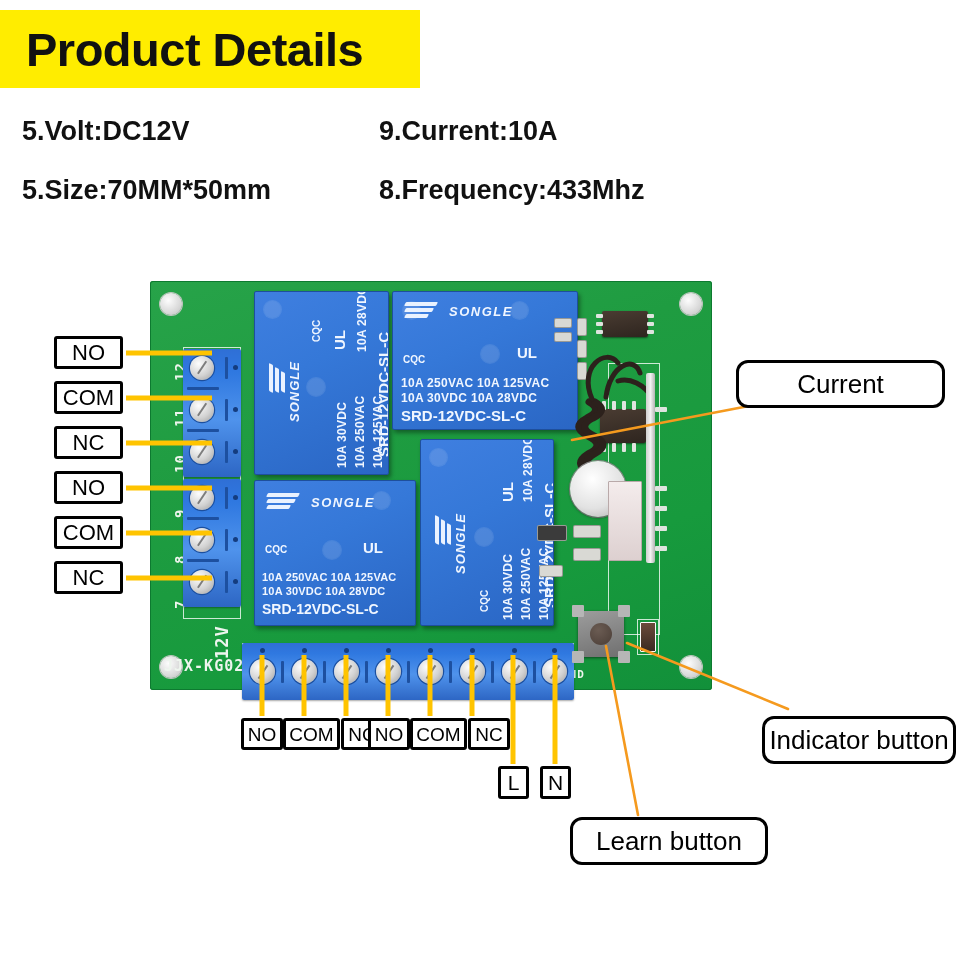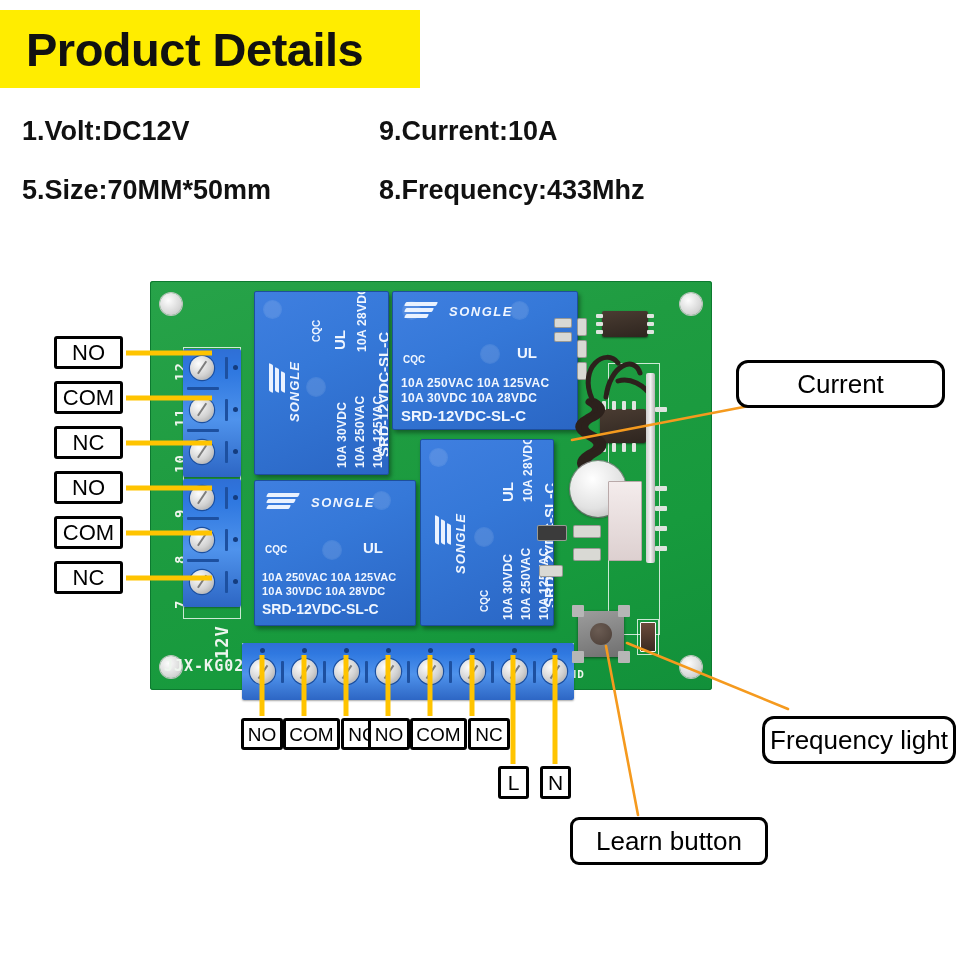--- a/index.html
+++ b/index.html
@@ -95,21 +95,21 @@
   .lbl-round{border-radius:12px;font-size:26px;}
   svg#leads{position:absolute;left:0;top:0;width:960px;height:960px;pointer-events:none;}
 </style>
 </head>
 <body>
 
 <div id="banner">
   <div id="banner-title">Product Details</div>
 </div>
 
-<div class="spec" id="spec1">1.Volt:DC12V</div>
+<div class="spec" id="spec1">5.Volt:DC12V</div>
 <div class="spec" id="spec2">5.Size:70MM*50mm</div>
 <div class="spec" id="spec3">9.Current:10A</div>
 <div class="spec" id="spec4">8.Frequency:433Mhz</div>
 
 <div id="pcb">
 
   <div class="mhole" style="left:10px;top:12px;"></div>
   <div class="mhole" style="left:530px;top:12px;"></div>
   <div class="mhole" style="left:10px;top:375px;"></div>
   <div class="mhole" style="left:530px;top:375px;"></div>
@@ -353,14 +353,14 @@
 <div class="lbl" style="left:283px;top:718px;width:57px;height:32px;font-size:19px;">COM</div>
 <div class="lbl" style="left:341px;top:718px;width:42px;height:32px;font-size:19px;">NC</div>
 <div class="lbl" style="left:368px;top:718px;width:42px;height:32px;font-size:19px;">NO</div>
 <div class="lbl" style="left:410px;top:718px;width:57px;height:32px;font-size:19px;">COM</div>
 <div class="lbl" style="left:468px;top:718px;width:42px;height:32px;font-size:19px;">NC</div>
 
 <div class="lbl" style="left:498px;top:766px;width:31px;height:33px;font-size:21px;">L</div>
 <div class="lbl" style="left:540px;top:766px;width:31px;height:33px;font-size:21px;">N</div>
 
 <div class="lbl lbl-round" style="left:736px;top:360px;width:209px;height:48px;">Current</div>
-<div class="lbl lbl-round" style="left:762px;top:716px;width:194px;height:48px;">Frequency light</div>
-<div class="lbl lbl-round" style="left:570px;top:817px;width:198px;height:48px;border-radius:9px;">Learn button</div>
+<div class="lbl lbl-round" style="left:762px;top:716px;width:194px;height:48px;">Indicator button</div>
+<div class="lbl lbl-round" style="left:570px;top:817px;width:198px;height:48px;">Learn button</div>
 
 </body></html>

